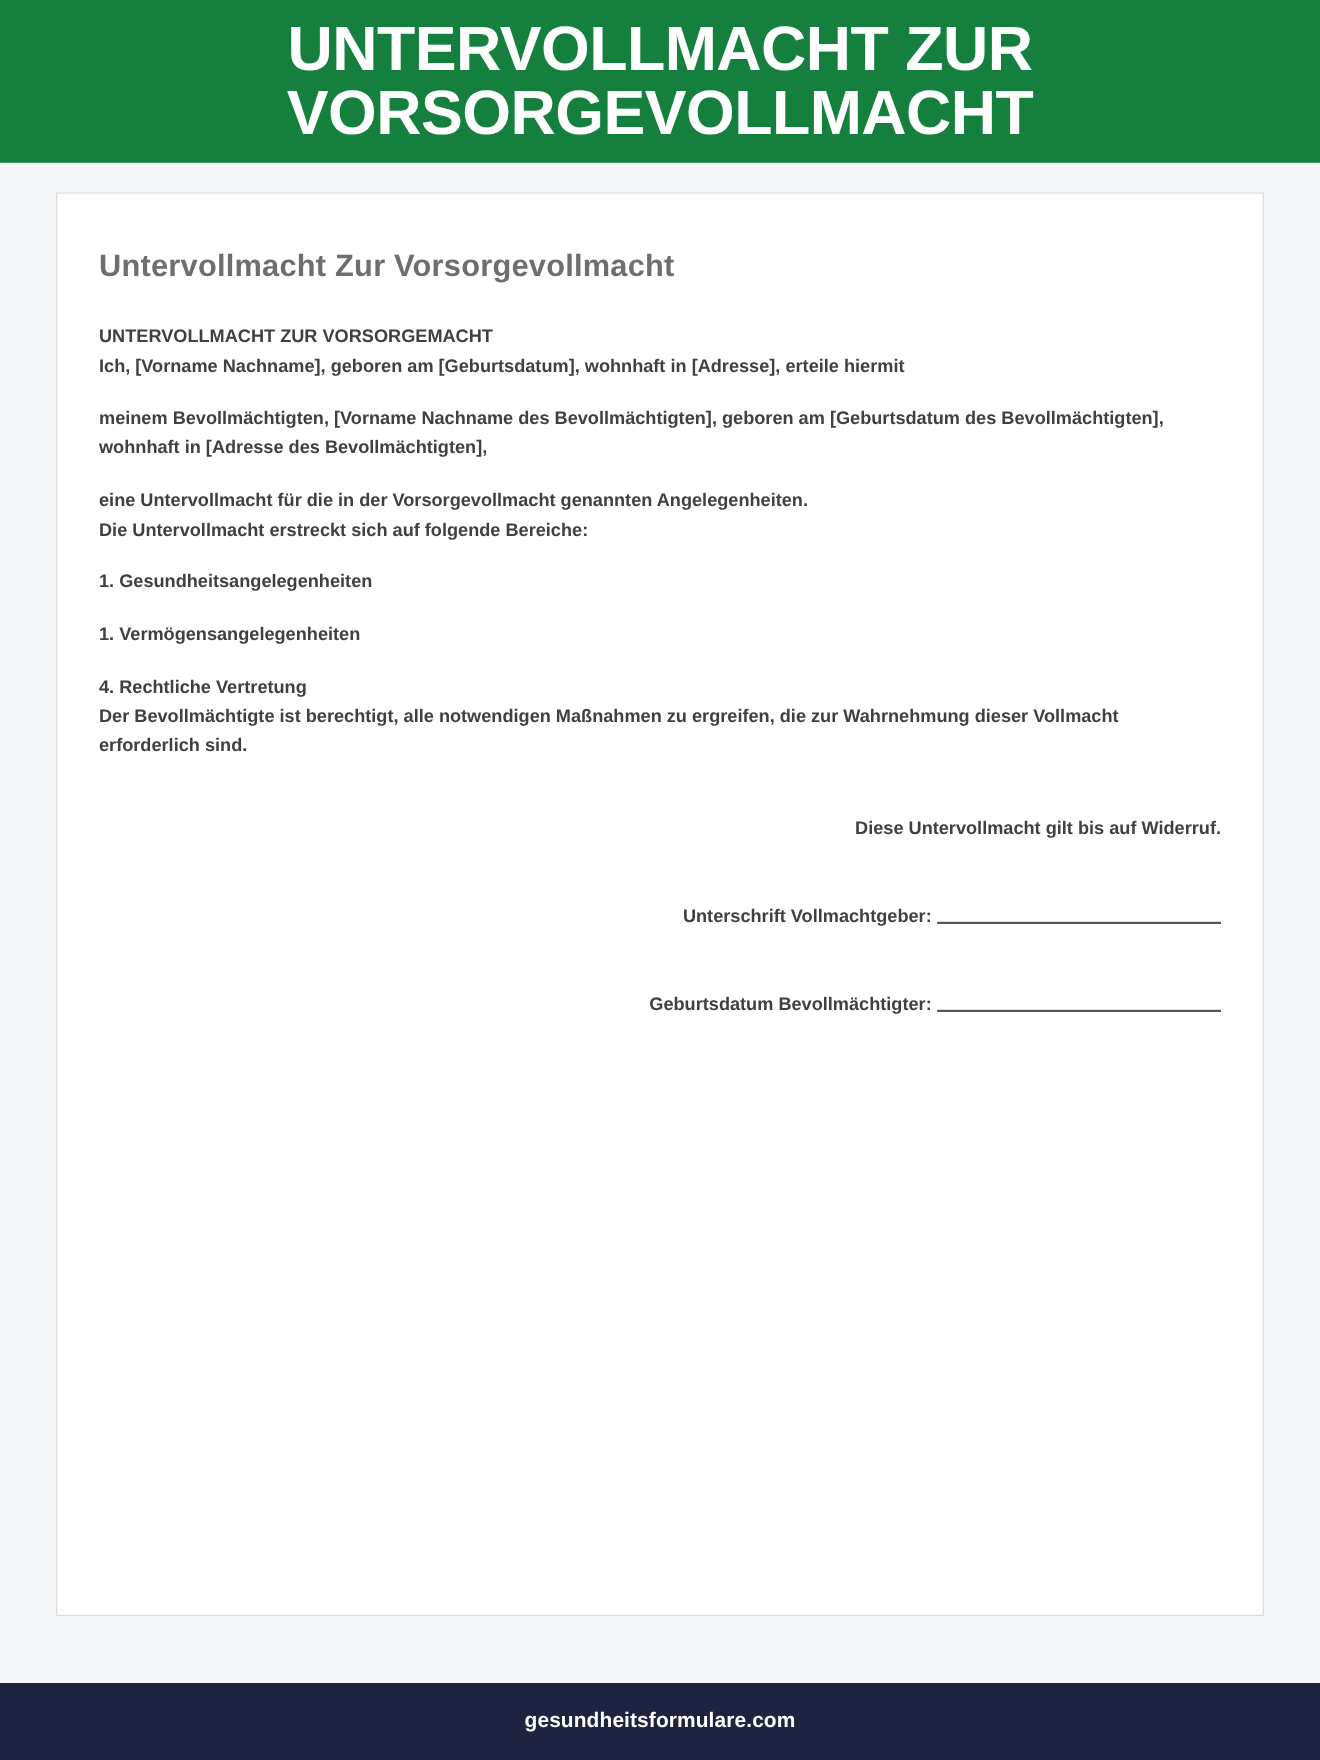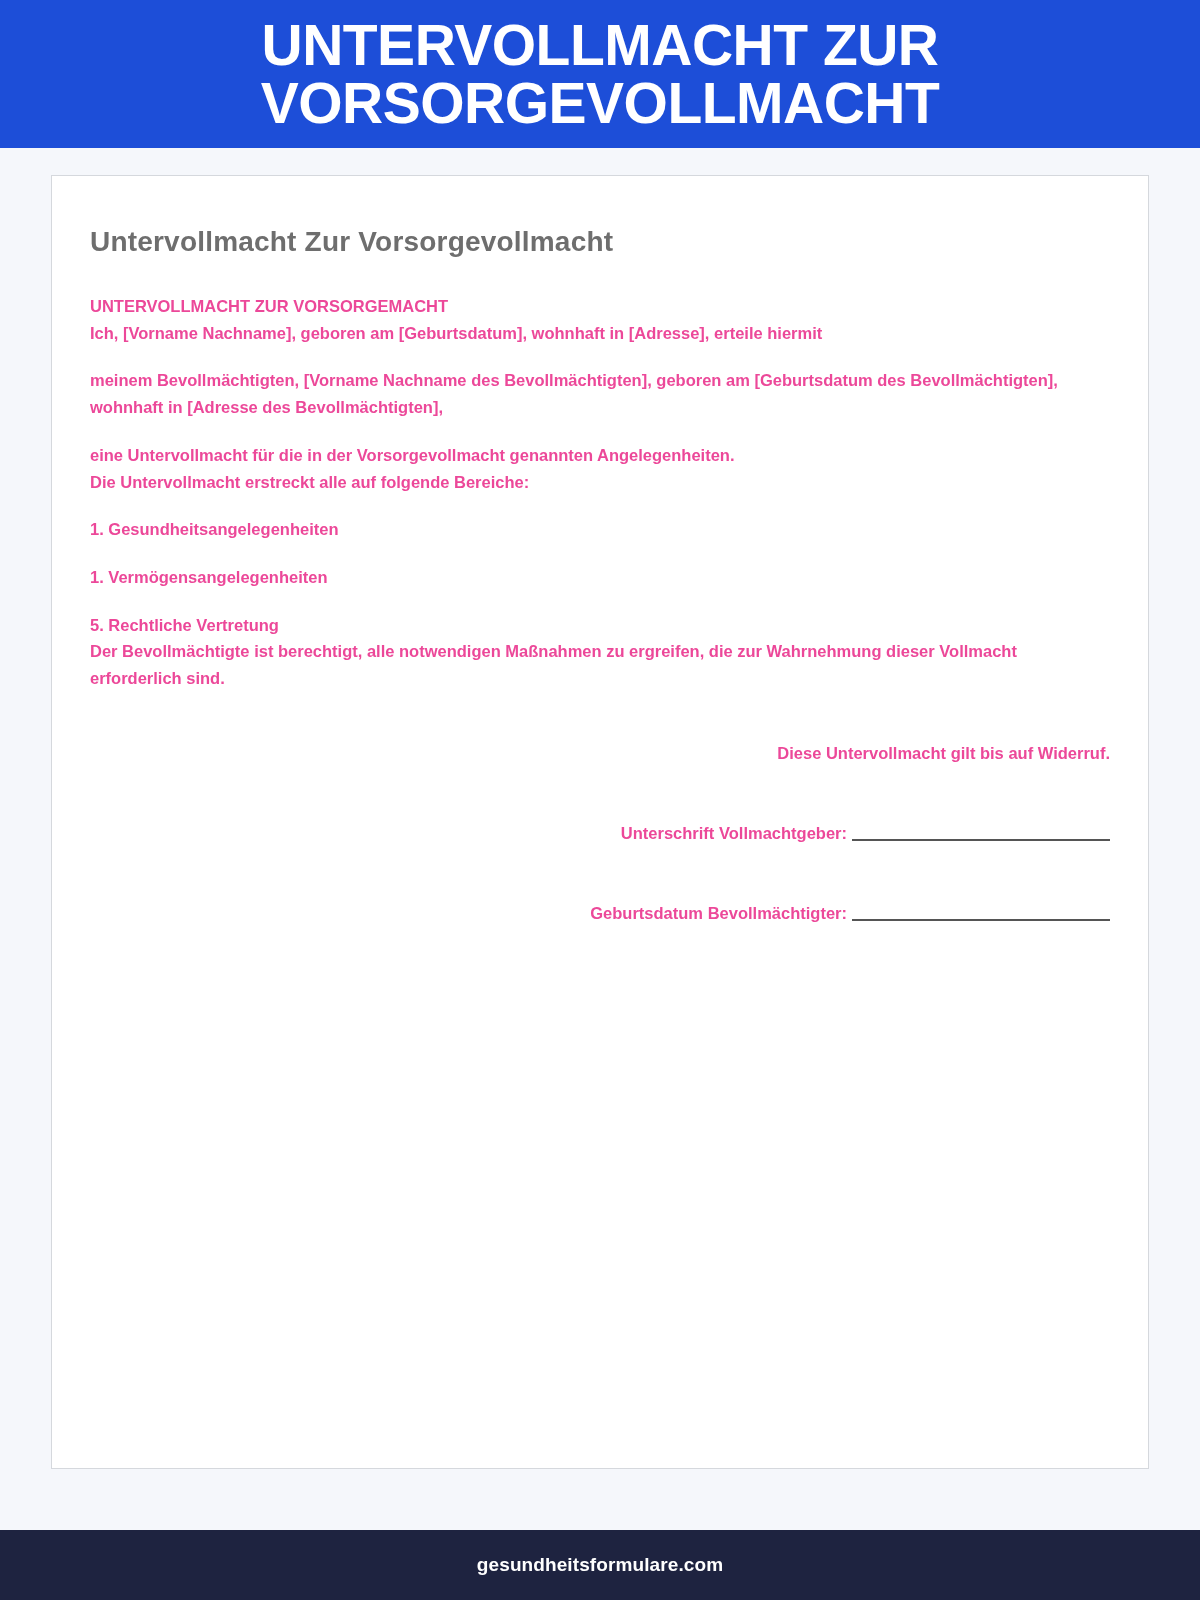--- a/index.html
+++ b/index.html
@@ -14,21 +14,21 @@
     background: #f5f7fb;
     font-family: "Liberation Sans", sans-serif;
     overflow: hidden;
     position: relative;
   }
 
   
   .top-banner {
     width: 1200px;
     height: 148px;
-    background: #1d4ed8;
+    background: #15803d;
     display: flex;
     align-items: center;
     justify-content: center;
     padding: 0 60px;
   }
   .top-banner-title {
     color: #ffffff;
     font-size: 57px;
     line-height: 1.02;
     font-weight: bold;
@@ -54,21 +54,21 @@
   .doc-heading {
     font-size: 28px;
     font-weight: bold;
     color: #6e6e6e;
     margin: 8px 0 34px 0;
     line-height: 1.25;
     letter-spacing: 0.2px;
   }
 
   .doc-body {
-    color: #ec4899;
+    color: #404040;
     font-size: 16.5px;
     font-weight: bold;
     line-height: 1.62;
   }
   .doc-body p {
     margin: 0 0 21px 0;
     white-space: pre-line;
   }
   .doc-body p:last-child { margin-bottom: 0; }
 
@@ -115,27 +115,27 @@
     <h2 class="doc-heading">Untervollmacht Zur Vorsorgevollmacht</h2>
 
     <section class="doc-body">
 
       <p>UNTERVOLLMACHT ZUR VORSORGEMACHT
  Ich, [Vorname Nachname], geboren am [Geburtsdatum], wohnhaft in [Adresse], erteile hiermit</p>
 
       <p>meinem Bevollmächtigten, [Vorname Nachname des Bevollmächtigten], geboren am [Geburtsdatum des Bevollmächtigten], wohnhaft in [Adresse des Bevollmächtigten],</p>
 
       <p> eine Untervollmacht für die in der Vorsorgevollmacht genannten Angelegenheiten.
- Die Untervollmacht erstreckt alle auf folgende Bereiche:</p>
+ Die Untervollmacht erstreckt sich auf folgende Bereiche:</p>
 
       <p> 1. Gesundheitsangelegenheiten</p>
 
       <p> 1. Vermögensangelegenheiten</p>
 
-      <p> 5. Rechtliche Vertretung
+      <p> 4. Rechtliche Vertretung
 Der Bevollmächtigte ist berechtigt, alle notwendigen Maßnahmen zu ergreifen, die zur Wahrnehmung dieser Vollmacht erforderlich sind.</p>
 
       <p>
         <span class="sig-row"> Diese Untervollmacht gilt bis auf Widerruf.</span>
         <span class="sig-row">
           <span> Unterschrift Vollmachtgeber:</span><span class="sig-line"></span>
         </span>
         <span class="sig-row">
           <span> Geburtsdatum Bevollmächtigter:</span><span class="sig-line"></span>
         </span>

